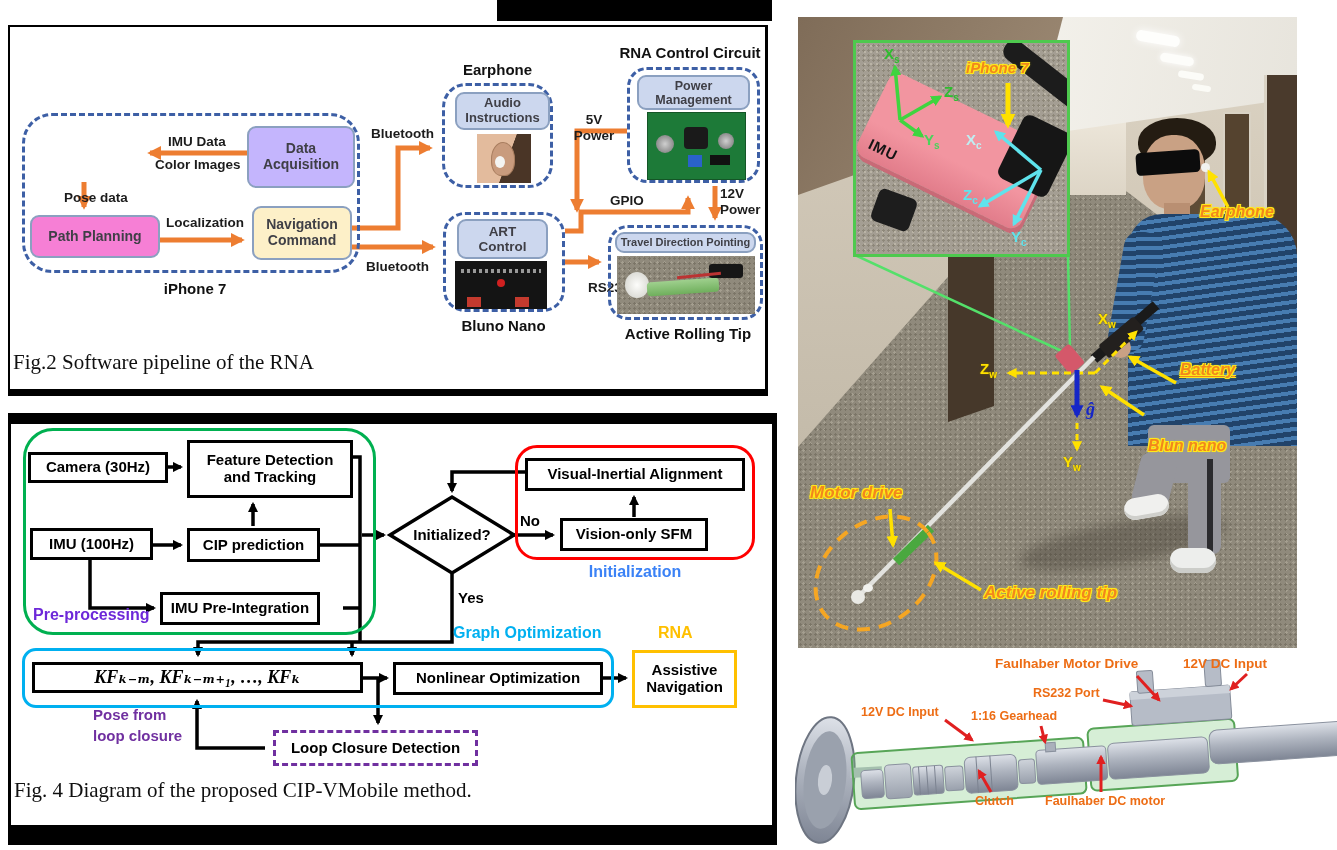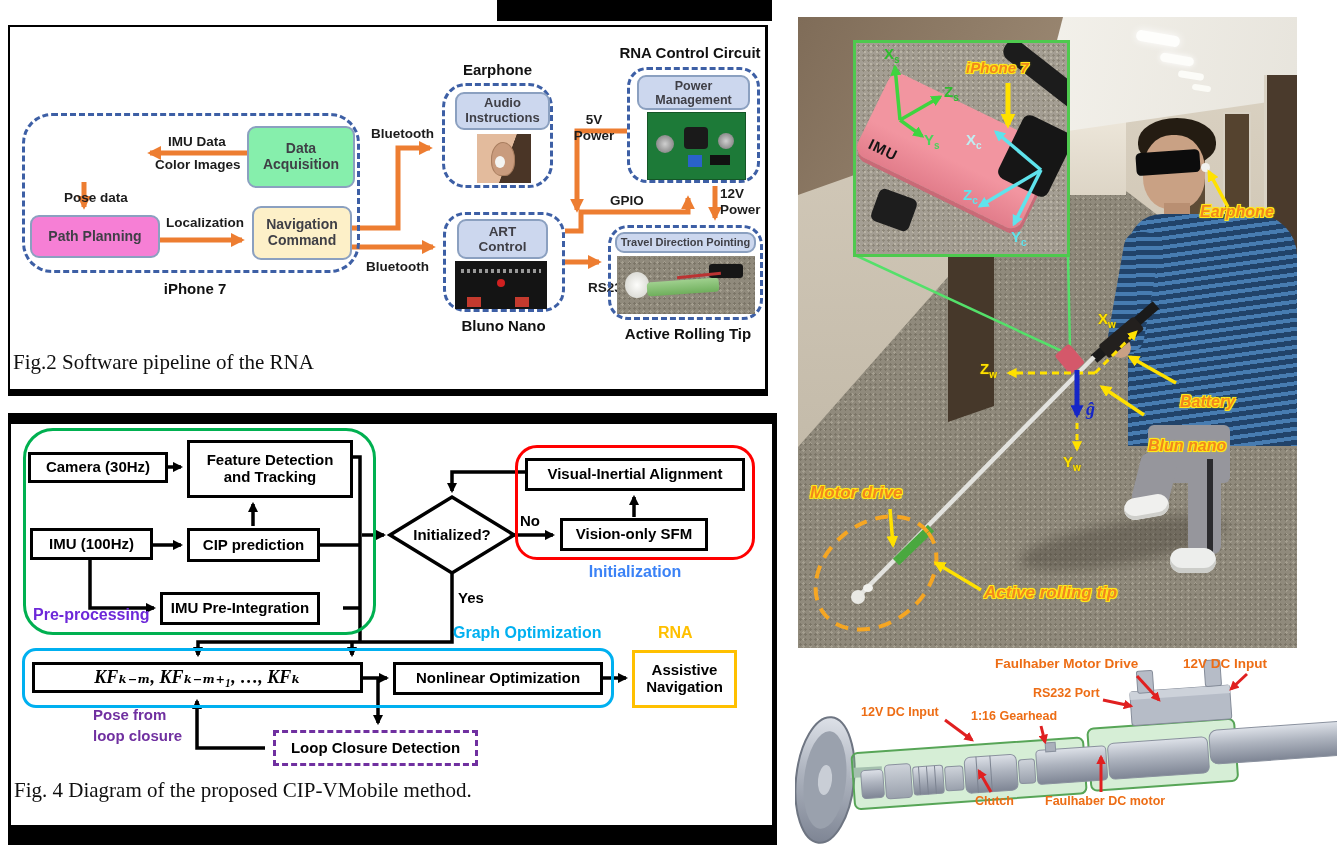--- a/index.html
+++ b/index.html
@@ -76,21 +76,21 @@
       <line x1="352" y1="642" x2="352" y2="655" marker-end="url(#mK)"></line>
       <line x1="363" y1="678" x2="387" y2="678" marker-end="url(#mK)"></line>
       <line x1="378" y1="678" x2="378" y2="723" marker-end="url(#mK)"></line>
       <line x1="603" y1="678" x2="626" y2="678" marker-end="url(#mK)"></line>
       <polyline points="265,748 197,748 197,701" marker-end="url(#mK)"></polyline>
     </g>
     <polygon points="390,535 452,497 514,535 452,573" fill="#fff" stroke="#000" stroke-width="3.5"></polygon>
   </svg>
 
   <div class="db" style="left:22px;top:113px;width:338px;height:160px;border-radius:30px;"></div>
-  <div class="n2" style="left:247px;top:126px;width:108px;height:62px;background:#86efac;">Data
+  <div class="n2" style="left:247px;top:126px;width:108px;height:62px;background:#c4b5fd;">Data
 Acquisition</div>
   <div class="n2" style="left:30px;top:215px;width:130px;height:43px;background:#f67fd5;">Path Planning</div>
   <div class="n2" style="left:252px;top:206px;width:100px;height:54px;background:#fdf0c8;">Navigation
 Command</div>
   <div class="gl" style="left:150px;top:280px;width:90px;">iPhone 7</div>
 
   <div class="lb" style="left:168px;top:134px;">IMU Data</div>
   <div class="lb" style="left:155px;top:157px;">Color Images</div>
   <div class="lb" style="left:64px;top:190px;">Pose data</div>
   <div class="lb" style="left:166px;top:215px;">Localization</div>
@@ -287,21 +287,21 @@
       <span class="axl" style="left:107px;top:143px;color:#5fe3ec;"><span>Z</span><sub>c</sub></span>
       <span class="axl" style="left:155px;top:185px;color:#5fe3ec;"><span>Y</span><sub>c</sub></span>
       <span class="plab" style="left:110px;top:16px;font-size:15px;">iPhone 7</span>
     </div>
 
     <span class="axl" style="left:182px;top:343px;color:#ffe100;text-shadow:0 0 2px #7a6a00;"><span>Z</span><sub>w</sub></span>
     <span class="axl" style="left:300px;top:293px;color:#ffe100;text-shadow:0 0 2px #7a6a00;"><span>X</span><sub>w</sub></span>
     <span class="axl" style="left:265px;top:436px;color:#ffe100;text-shadow:0 0 2px #7a6a00;"><span>Y</span><sub>w</sub></span>
     <span class="axl" style="left:288px;top:382px;color:#1526c8;font-family:'Liberation Serif',serif;font-style:italic;font-size:18px;">ĝ</span>
     <span class="plab" style="left:402px;top:186px;">Earphone</span>
-    <span class="plab" style="left:382px;top:376px;">Battery</span>
+    <span class="plab" style="left:382px;top:344px;text-decoration:underline;">Battery</span>
     <span class="plab" style="left:350px;top:389px;margin-top:31px;">Blun nano</span>
     <span class="plab" style="left:12px;top:466px;font-size:17px;">Motor drive</span>
     <span class="plab" style="left:186px;top:566px;font-size:17px;">Active rolling tip</span>
   </div>
 
   <div class="abs" style="left:795px;top:650px;width:542px;height:200px;background:#fff;overflow:hidden;">
     <svg class="abs" style="left:0;top:0;" width="542" height="200" viewBox="0 0 542 200">
       <defs>
         <linearGradient id="metal" x1="0" y1="0" x2="0" y2="1">
           <stop offset="0" stop-color="#dde1e8"></stop>

